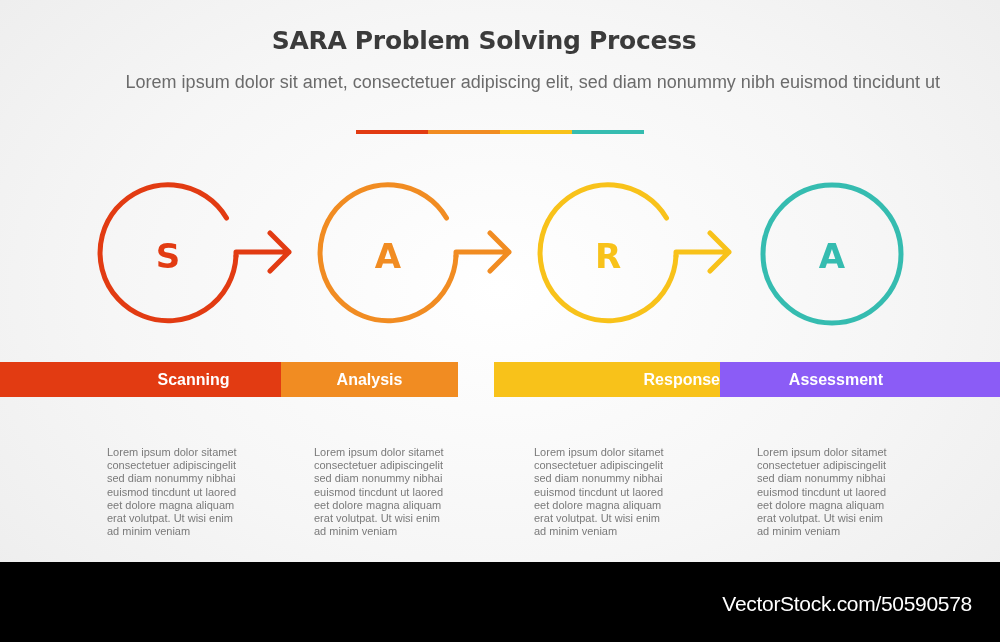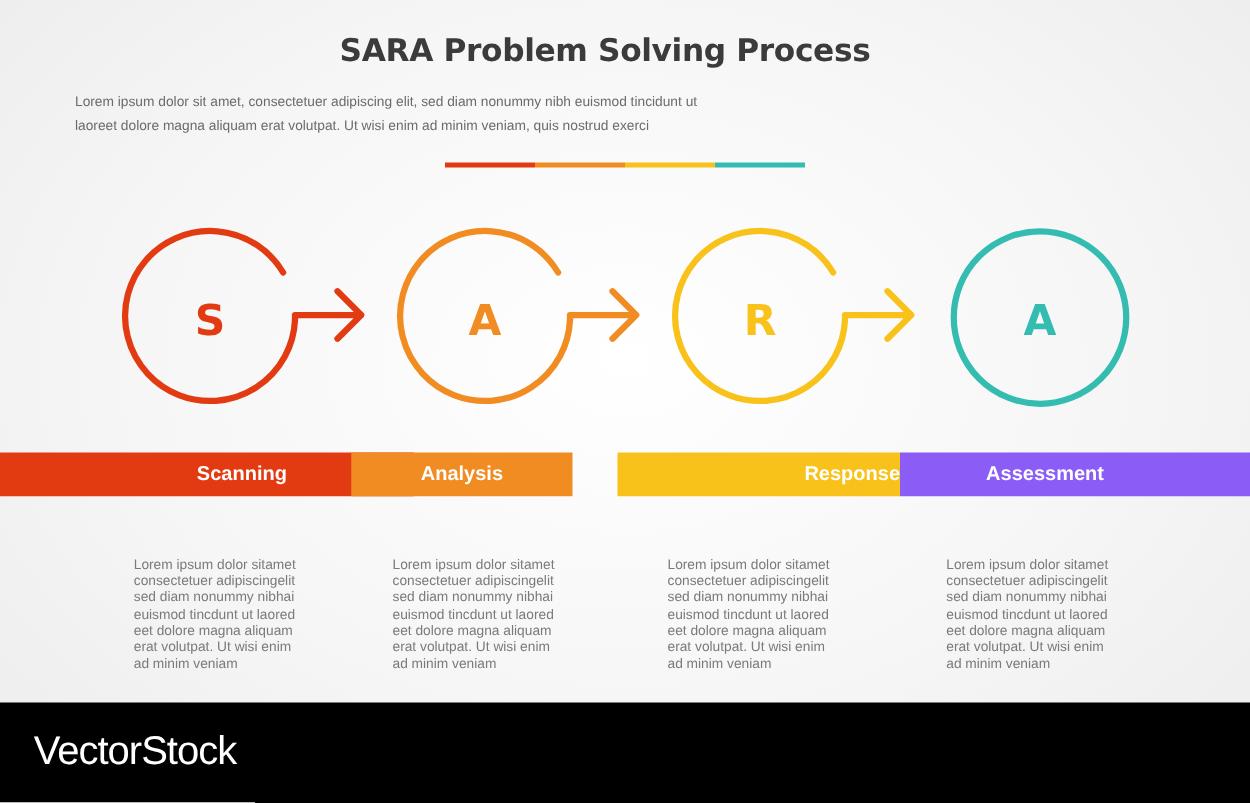--- a/index.html
+++ b/index.html
@@ -1,39 +1,38 @@
 <!DOCTYPE html>
 <html><head>
 <meta charset="utf-8">
 <style>
   html,body{margin:0;padding:0;}
   body{width:1000px;height:642px;overflow:hidden;position:relative;
     background:radial-gradient(ellipse at 50% 45%, #ffffff 0%, #f6f6f6 55%, #ececec 100%);
     font-family:"Liberation Sans", sans-serif;}
   .title{position:absolute;left:0;top:26px;width:968px;text-align:center;
     font-family:"DejaVu Sans", sans-serif;font-weight:bold;font-size:25px;color:#3b3b3b;letter-spacing:-0.3px;}
-  .subtitle{position:absolute;left:60px;top:73px;width:880px;text-align:left;
-    font-size:11px;line-height:19px;color:#6b6b6b;}
+  .subtitle{position:absolute;left:60px;top:73px;width:880px;text-align:right;
+    font-size:18px;line-height:19px;color:#6b6b6b;}
   .underline{position:absolute;left:356px;top:130px;width:288px;height:4px;display:flex;}
   .underline div{flex:1;height:4px;}
   svg.diagram{position:absolute;left:0;top:0;}
   .bar{position:absolute;top:362px;height:35px;display:flex;align-items:center;justify-content:center;
     color:#fff;font-weight:bold;font-size:16px;}
   .desc{position:absolute;top:446px;width:160px;font-size:11px;line-height:13.2px;color:#7a7a7a;}
   .footer{position:absolute;left:0;top:562px;width:1000px;height:80px;background:#000;}
   .brand{position:absolute;left:27px;top:20px;color:#fff;font-size:32px;letter-spacing:-0.8px;}
   .url{position:absolute;right:28px;top:30px;color:#fff;font-size:21px;letter-spacing:-0.3px;}
 </style>
 </head>
 <body>
 
 <div class="title">SARA Problem Solving Process</div>
 <div class="subtitle">
   <div>Lorem ipsum dolor sit amet, consectetuer adipiscing elit, sed diam nonummy nibh euismod tincidunt ut</div>
-  <div>laoreet dolore magna aliquam erat volutpat. Ut wisi enim ad minim veniam, quis nostrud exerci</div>
 </div>
 <div class="underline">
   <div style="background:#e23b12"></div>
   <div style="background:#f18c22"></div>
   <div style="background:#f8c21a"></div>
   <div style="background:#35bcb0"></div>
 </div>
 
 <svg class="diagram" width="1000" height="360" viewBox="0 0 1000 360">
 
@@ -105,14 +104,14 @@
   <div>Lorem ipsum dolor sitamet</div>
   <div>consectetuer adipiscingelit</div>
   <div>sed diam nonummy nibhai</div>
   <div>euismod tincdunt ut laored</div>
   <div>eet dolore magna aliquam</div>
   <div>erat volutpat. Ut wisi enim</div>
   <div>ad minim veniam</div>
 </div>
 
 <div class="footer">
-  <div class="brand">VectorStock</div>
+  <div class="url">VectorStock.com/50590578</div>
 </div>
 
 </body></html>

